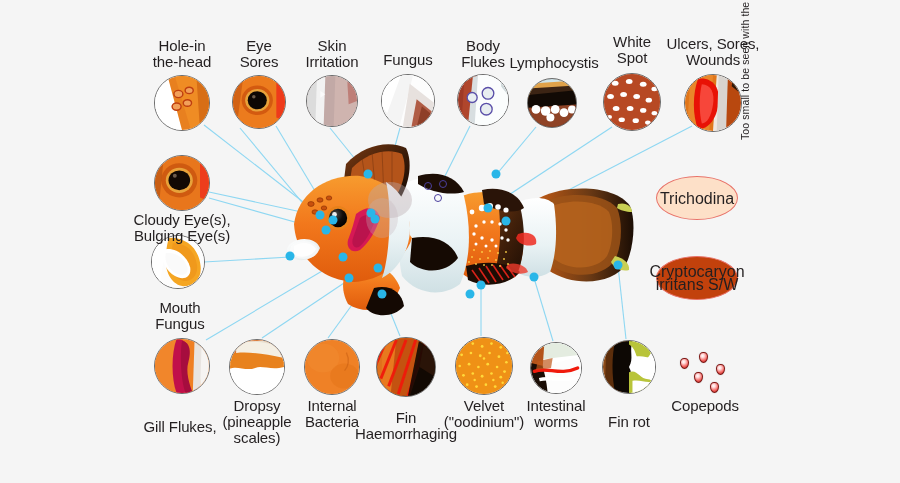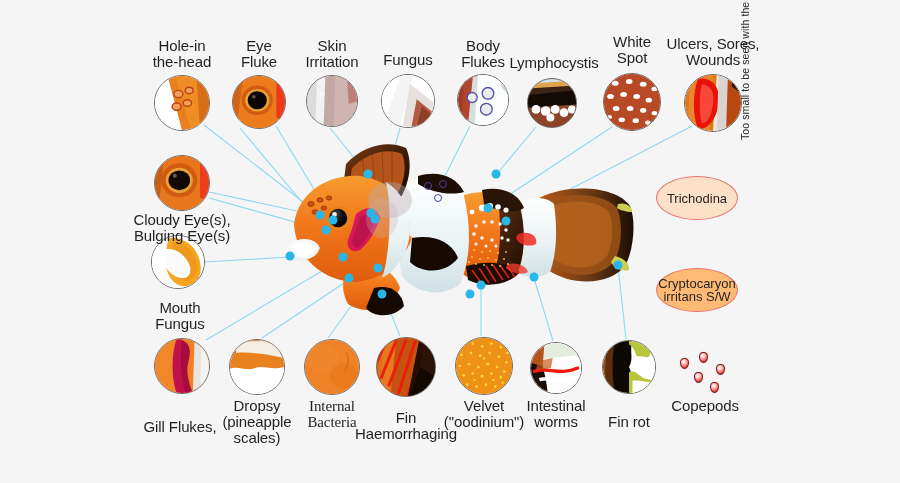--- a/index.html
+++ b/index.html
@@ -36,21 +36,21 @@
   }
   
   .ellipse {
     position: absolute;
     border: 1.3px solid #e8736a;
     background: #fde0c8;
     border-radius: 50%;
     display: flex; align-items: center; justify-content: center;
     text-align: center;
     color: #231f20;
-    font-size: 13px;
+    font-size: 16px;
     line-height: 13px;
     white-space: pre-line;
   }
   
   #vnote {
     position: absolute;
     left: 739px; top: 140px;
     width: 200px;
     transform: rotate(-90deg);
     transform-origin: 0 0;
@@ -522,40 +522,40 @@
      <path d="M38 18 C48 16 54 22 60 18 L60 40 C52 38 46 32 38 34 Z" fill="#ffffff"></path>
      <path d="M34 46 C44 44 50 50 60 46 L60 60 L34 60 Z" fill="#ffffff"></path>
           </svg></div>
       </div>
     </div>
 
   <div id="labels">
       <div class="label" style="left: 112px; top: 38px; width: 140px;">Hole-in
 the-head</div>
       <div class="label" style="left: 189px; top: 38px; width: 140px;">Eye
-Fluke</div>
+Sores</div>
       <div class="label" style="left: 262px; top: 38px; width: 140px;">Skin
 Irritation</div>
       <div class="label" style="left: 338px; top: 52px; width: 140px;">Fungus</div>
       <div class="label" style="left: 413px; top: 38px; width: 140px;">Body
 Flukes</div>
       <div class="label" style="left: 484px; top: 55px; width: 140px; text-align: center;">Lymphocystis</div>
       <div class="label" style="left: 562px; top: 34px; width: 140px;">White
 Spot</div>
       <div class="label" style="left: 643px; top: 36px; width: 140px;">Ulcers, Sores,
 Wounds</div>
       <div class="label" style="left: 112px; top: 212px; width: 140px;">Cloudy Eye(s),
 Bulging Eye(s)</div>
       <div class="label" style="left: 110px; top: 300px; width: 140px;">Mouth
 Fungus</div>
       <div class="label" style="left: 110px; top: 398px; width: 140px; margin-top: 21px;">Gill Flukes,</div>
       <div class="label" style="left: 187px; top: 398px; width: 140px;">Dropsy
 (pineapple
 scales)</div>
-      <div class="label" style="left: 262px; top: 398px; width: 140px; font-family: Liberation Serif, serif;">Internal
+      <div class="label" style="left: 262px; top: 398px; width: 140px;">Internal
 Bacteria</div>
       <div class="label" style="left: 336px; top: 410px; width: 140px;">Fin
 Haemorrhaging</div>
       <div class="label" style="left: 414px; top: 398px; width: 140px;">Velvet
 ("oodinium")</div>
       <div class="label" style="left: 486px; top: 398px; width: 140px;">Intestinal
 worms</div>
       <div class="label" style="left: 559px; top: 398px; width: 140px; margin-top: 16px;">Fin rot</div>
       <div class="label" style="left: 635px; top: 398px; width: 140px;">Copepods</div>
     </div>
@@ -589,19 +589,19 @@
   <div id="copepods">
       <div class="copepod" style="left: 8px; top: 10px;"></div>
       <div class="copepod" style="left: 27px; top: 4px;"></div>
       <div class="copepod" style="left: 44px; top: 16px;"></div>
       <div class="copepod" style="left: 22px; top: 24px;"></div>
       <div class="copepod" style="left: 38px; top: 34px;"></div>
     </div>
 
   <div id="callouts">
       <div class="ellipse" style="left: 656px; top: 176px; width: 82px; height: 44px; background: rgb(253, 224, 200); border-color: rgb(232, 115, 106);"><span>Trichodina</span></div>
-      <div class="ellipse" style="left: 656px; top: 268px; width: 82px; height: 44px; background: #fdba74; border-color: rgb(232, 115, 106);"><span>Cryptocaryon
+      <div class="ellipse" style="left: 656px; top: 256px; width: 82px; height: 44px; background: #c2410c; border-color: rgb(232, 115, 106);"><span>Cryptocaryon
 irritans S/W</span></div>
     </div>
 
   <div id="vnote">Too small to be seen with the unaided eye</div>
 
 </div>
 
 </body></html>

